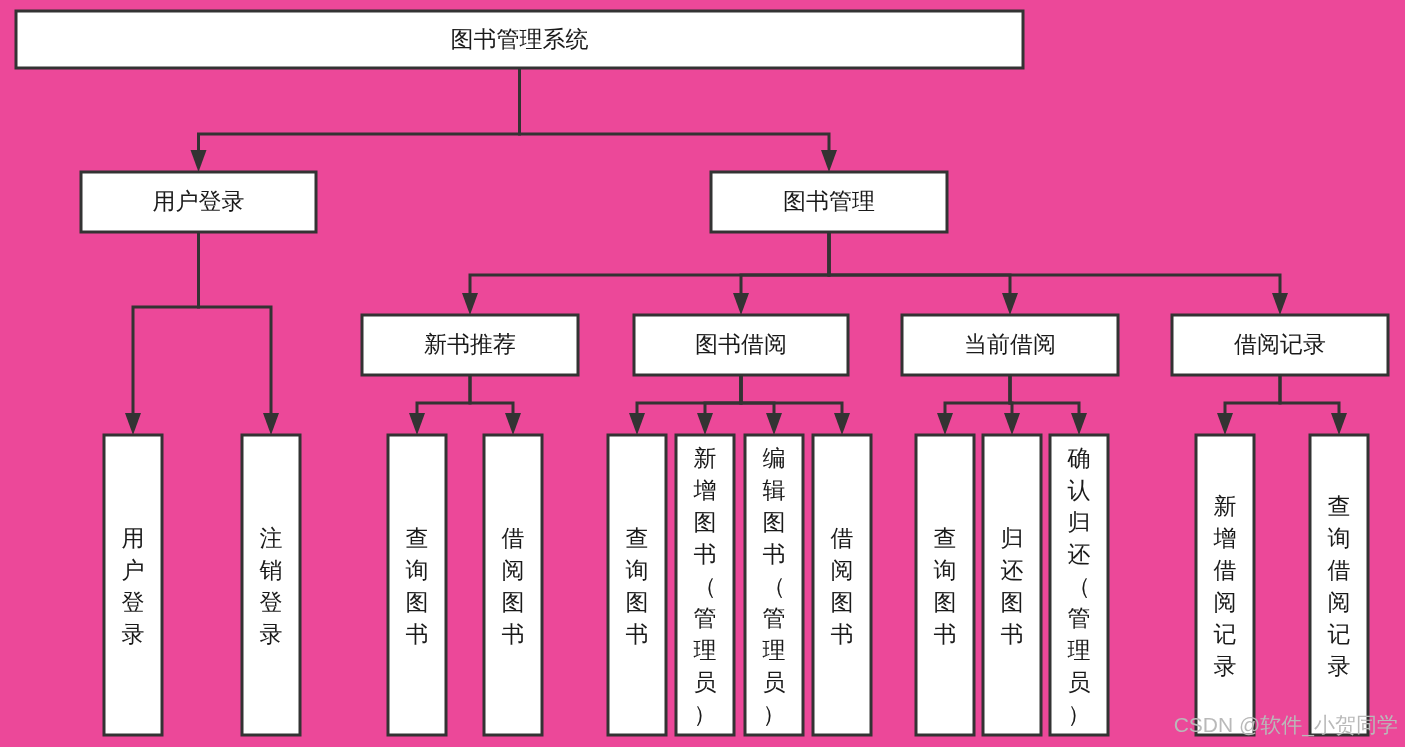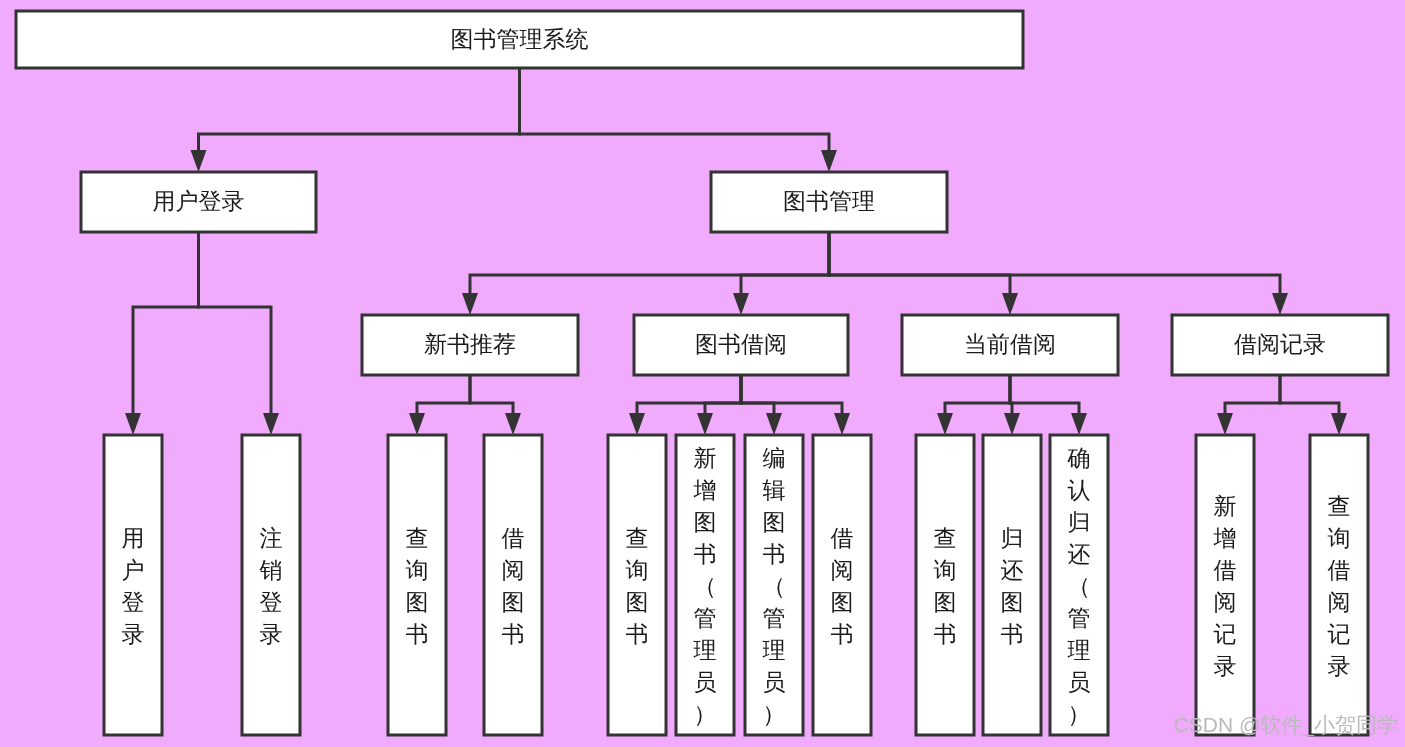--- a/index.html
+++ b/index.html
@@ -8,21 +8,21 @@
     padding: 0;
     background: #ffffff;
   }
   body {
     font-family: "Liberation Sans", "DejaVu Sans", sans-serif;
   }
   #diagram-root {
     position: relative;
     width: 1405px;
     height: 747px;
-    background: #f0abfc;
+    background: #ec4899;
     overflow: hidden;
   }
   svg.diagram-canvas {
     position: absolute;
     left: 0;
     top: 0;
     width: 1405px;
     height: 747px;
     display: block;
   }

